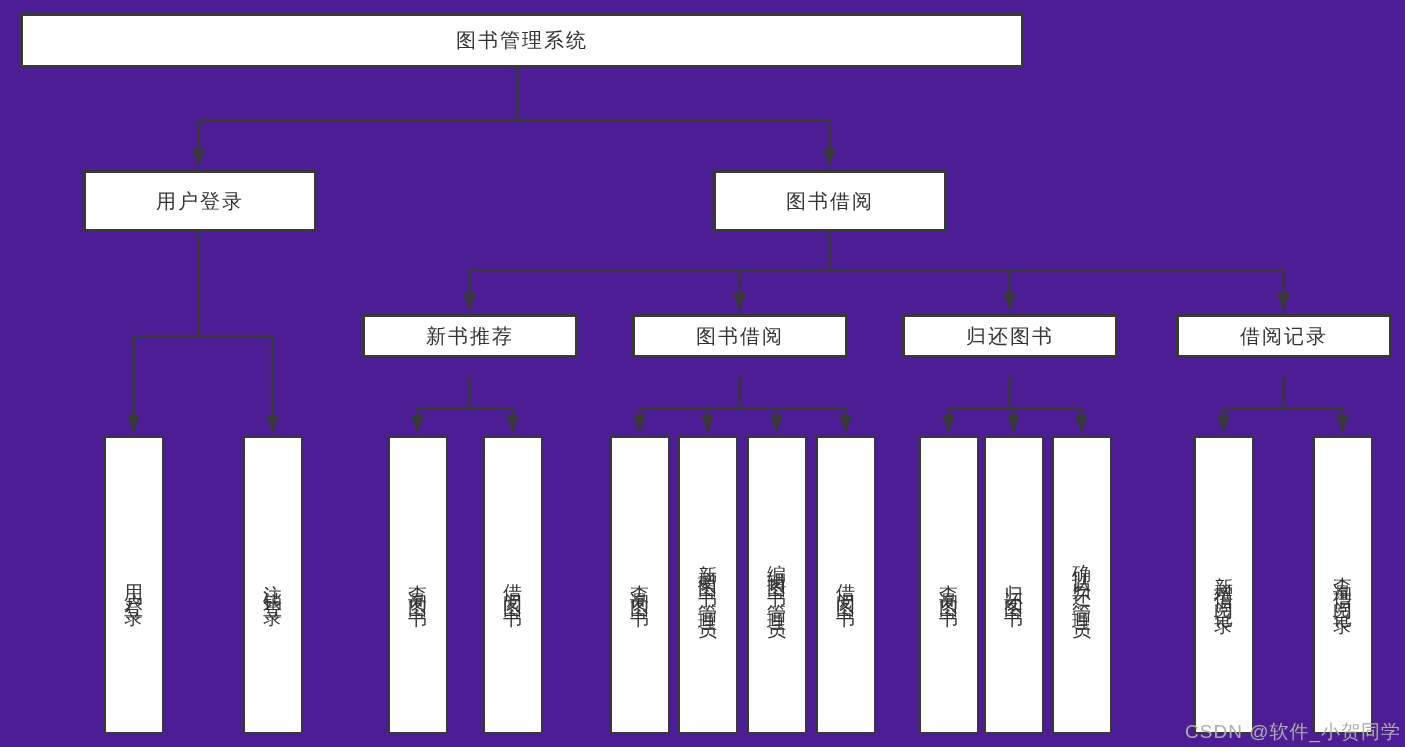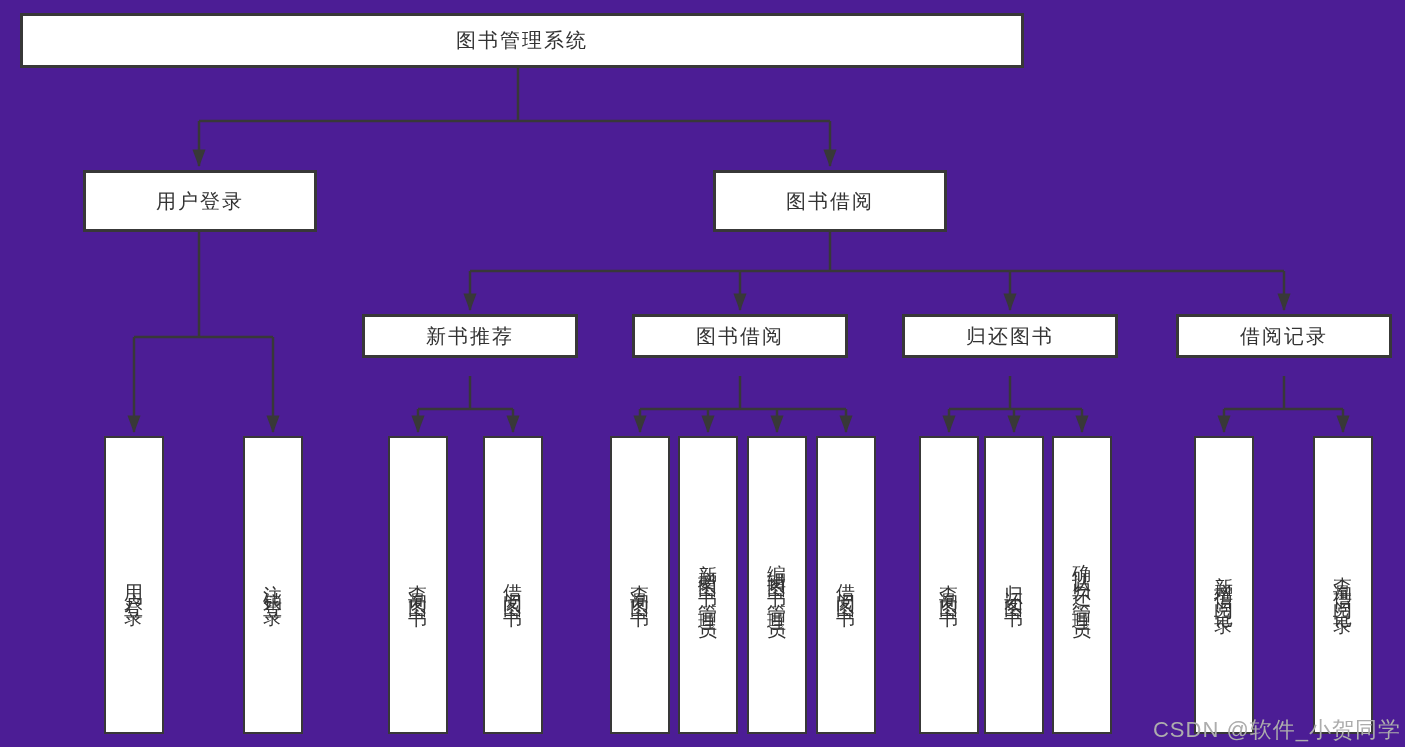--- a/index.html
+++ b/index.html
@@ -62,21 +62,21 @@
     font-size: 19px;
     letter-spacing: 8px;
     line-height: 1;
     color: #333333;
     white-space: nowrap;
   }
   #watermark {
     position: absolute;
     right: 4px;
     bottom: 2px;
-    font-size: 22px;
+    font-size: 19px;
     color: #adadad;
     letter-spacing: 1px;
     white-space: nowrap;
   }
 </style>
 </head>
 <body>
 
 <div id="canvas">
 

